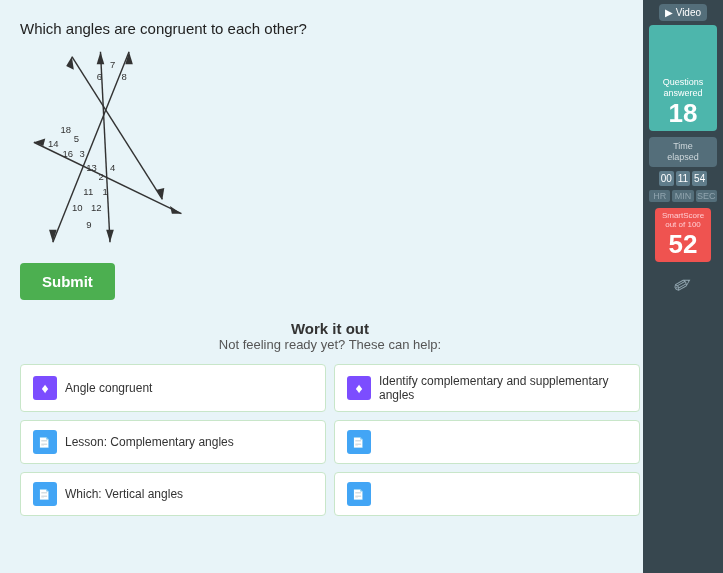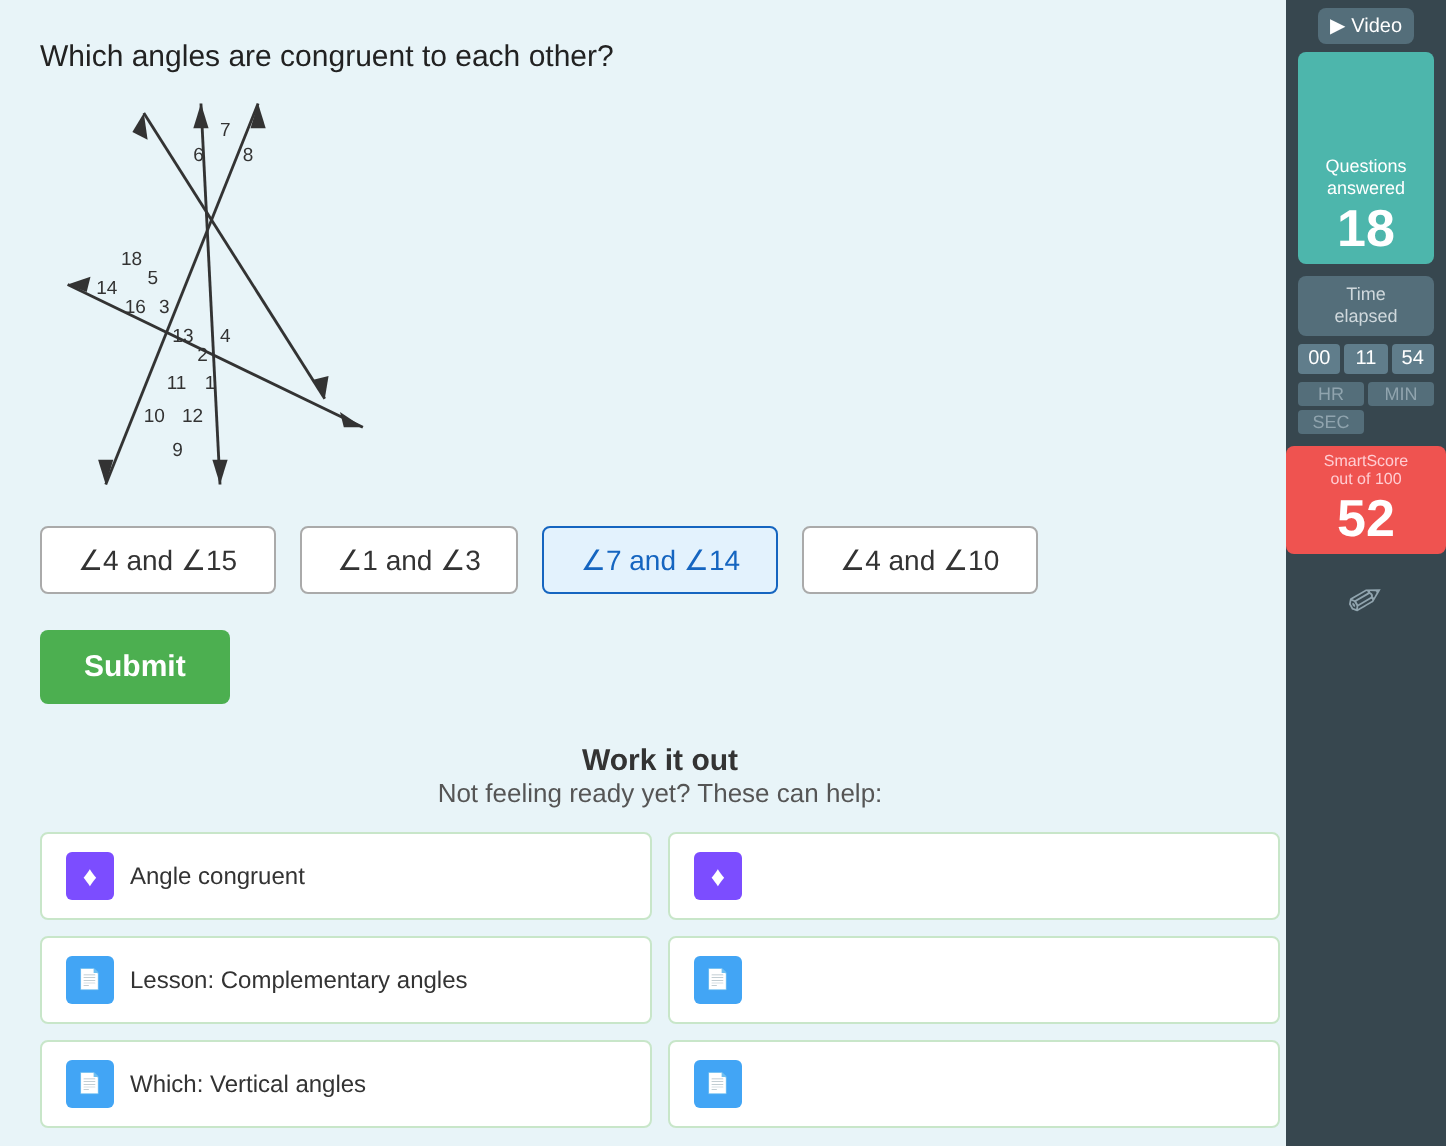--- a/index.html
+++ b/index.html
@@ -193,54 +193,54 @@
     .time-elapsed-box .label {
       font-size: 9px;
       color: #cfd8dc;
       line-height: 1.2;
     }
 
     .time-grid {
       display: grid;
       grid-template-columns: 1fr 1fr 1fr;
       gap: 2px;
-      width: 68px;
+      width: 48px;
       margin-bottom: 4px;
     }
 
     .time-cell {
       background: #607d8b;
       color: #fff;
       font-size: 10px;
       text-align: center;
       border-radius: 2px;
       padding: 2px 0;
     }
 
     .time-row2 {
       display: grid;
-      grid-template-columns: 1fr 1fr;
+      grid-template-columns: 1fr 1fr 1fr;
       gap: 2px;
       width: 68px;
       margin-bottom: 6px;
     }
 
     .time-cell2 {
       background: #546e7a;
       color: #90a4ae;
       font-size: 9px;
       text-align: center;
       border-radius: 2px;
       padding: 1px 0;
     }
 
     .smartscore-box {
       background: #ef5350;
       border-radius: 4px;
-      width: 80px;
+      width: 56px;
       text-align: center;
       padding: 3px 6px;
       margin-bottom: 2px;
     }
 
     .smartscore-box .label {
       font-size: 8px;
       color: #ffcdd2;
       line-height: 1.2;
     }
@@ -320,41 +320,36 @@
       <text x="62" y="155" font-size="10" fill="#333">11</text>
       <text x="82" y="155" font-size="10" fill="#333">1</text>
 
       <text x="50" y="172" font-size="10" fill="#333">10</text>
       <text x="70" y="172" font-size="10" fill="#333">12</text>
 
       <text x="65" y="190" font-size="10" fill="#333">9</text>
     </svg>
   </div>
 
-  <div class="answer-options">
-    <button class="option-btn">∠4 and ∠15</button>
-    <button class="option-btn">∠1 and ∠3</button>
-    <button class="option-btn selected-answer">∠7 and ∠14</button>
-    <button class="option-btn">∠4 and ∠10</button>
-  </div>
 
   <button class="submit-btn">Submit</button>
 
   <div class="work-it-out">
     <div class="work-it-out-title">Work it out</div>
     <div class="work-it-out-sub">Not feeling ready yet? These can help:</div>
   </div>
 
   <div class="help-links">
     <div class="help-link">
       <div class="help-icon purple">♦</div>
       <span>Angle congruent</span>
     </div>
     <div class="help-link">
       <div class="help-icon purple">♦</div>
+      <span>Identify complementary and supplementary angles</span>
     </div>
     <div class="help-link">
       <div class="help-icon lesson" style="background:#42a5f5;">📄</div>
       <span>Lesson: Complementary angles</span>
     </div>
     <div class="help-link">
       <div class="help-icon lesson" style="background:#42a5f5;">📄</div>
     </div>
     <div class="help-link">
       <div class="help-icon lesson" style="background:#42a5f5;">📄</div>

